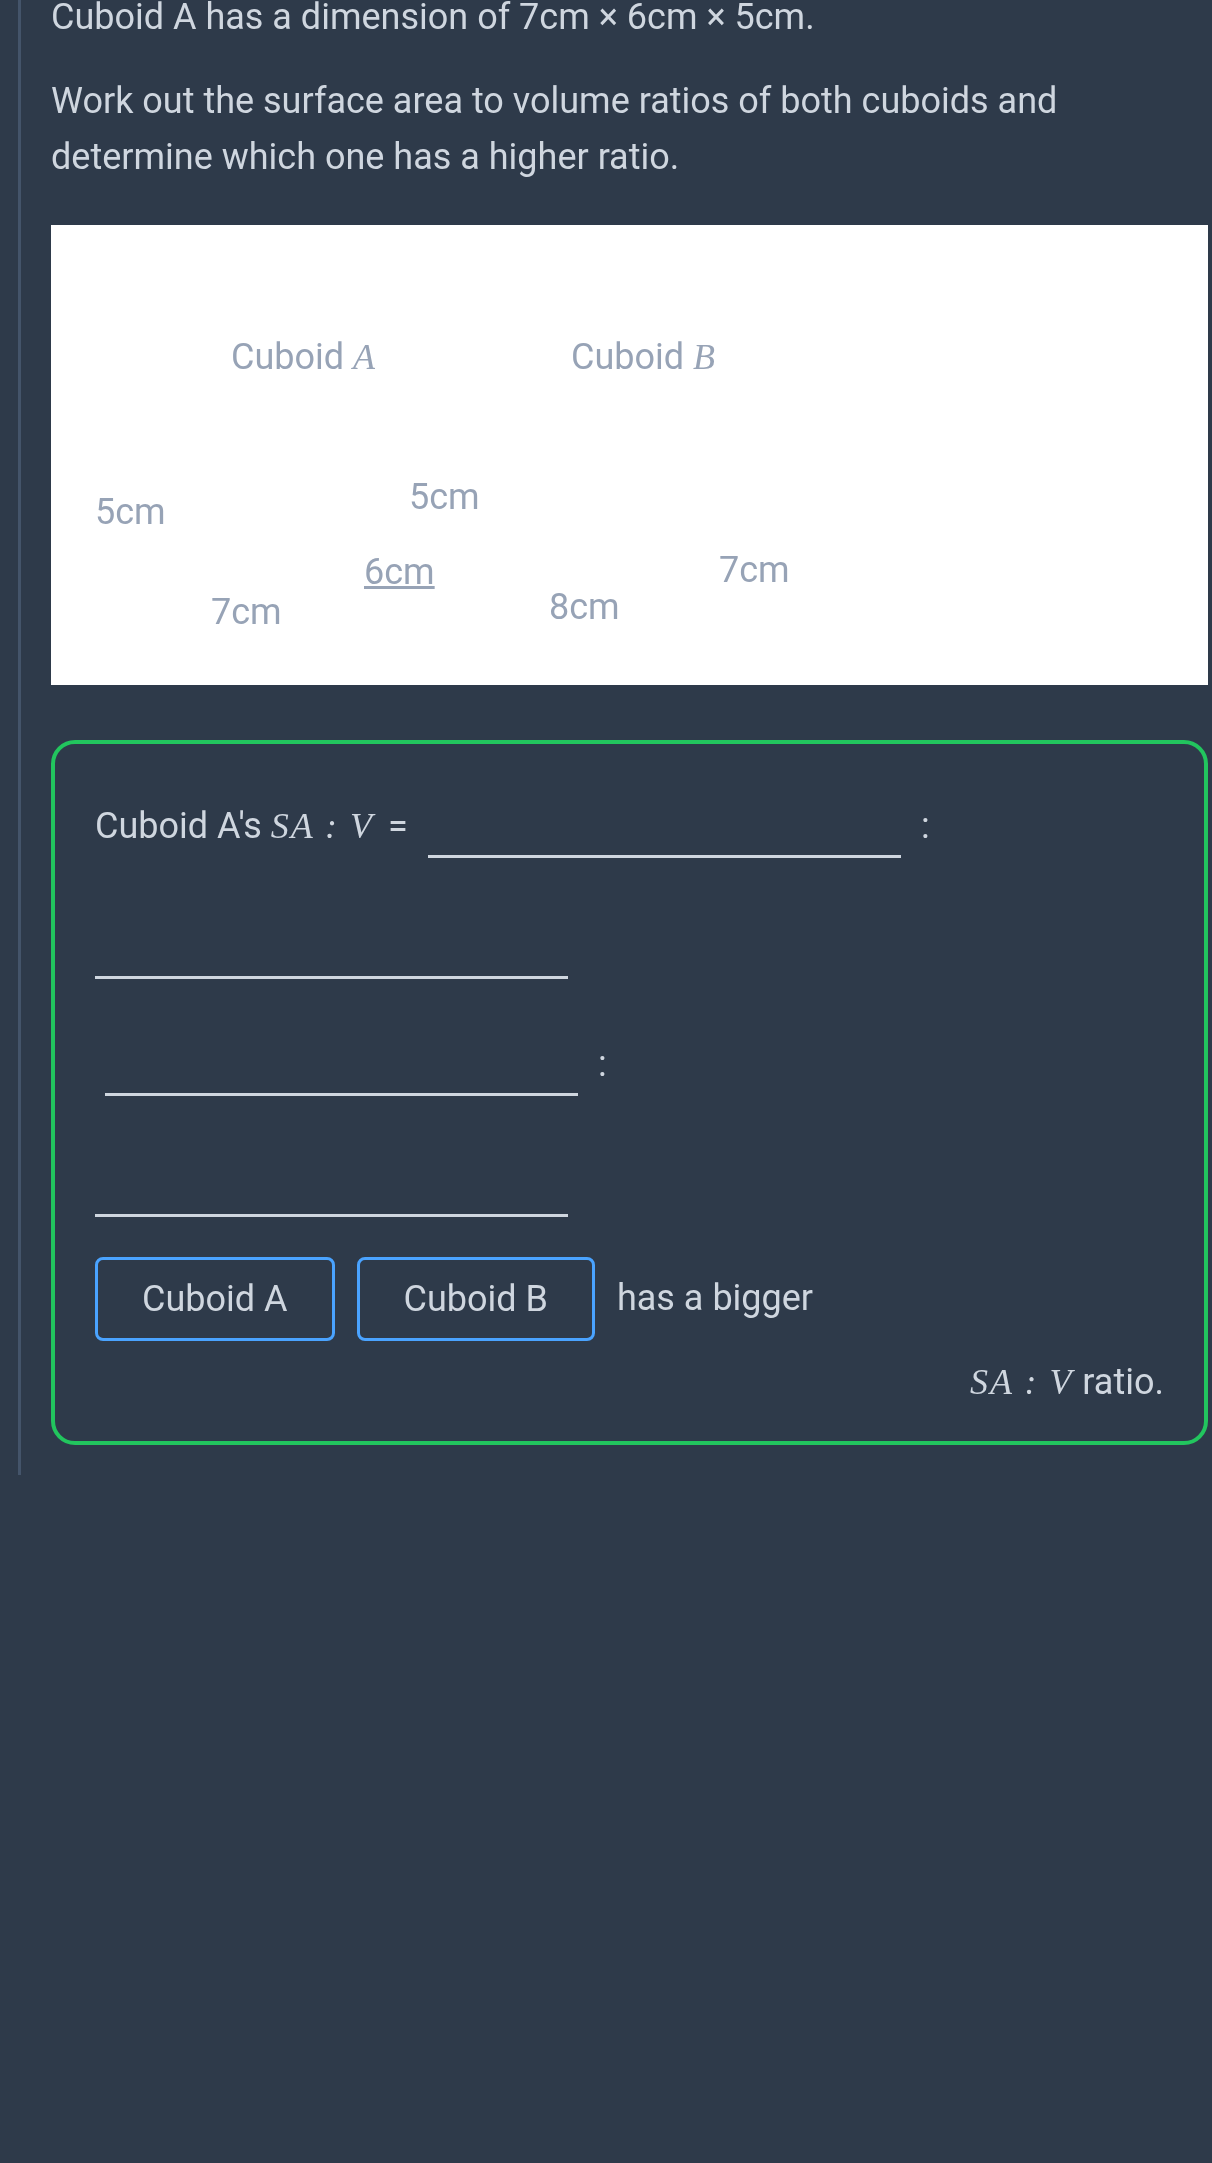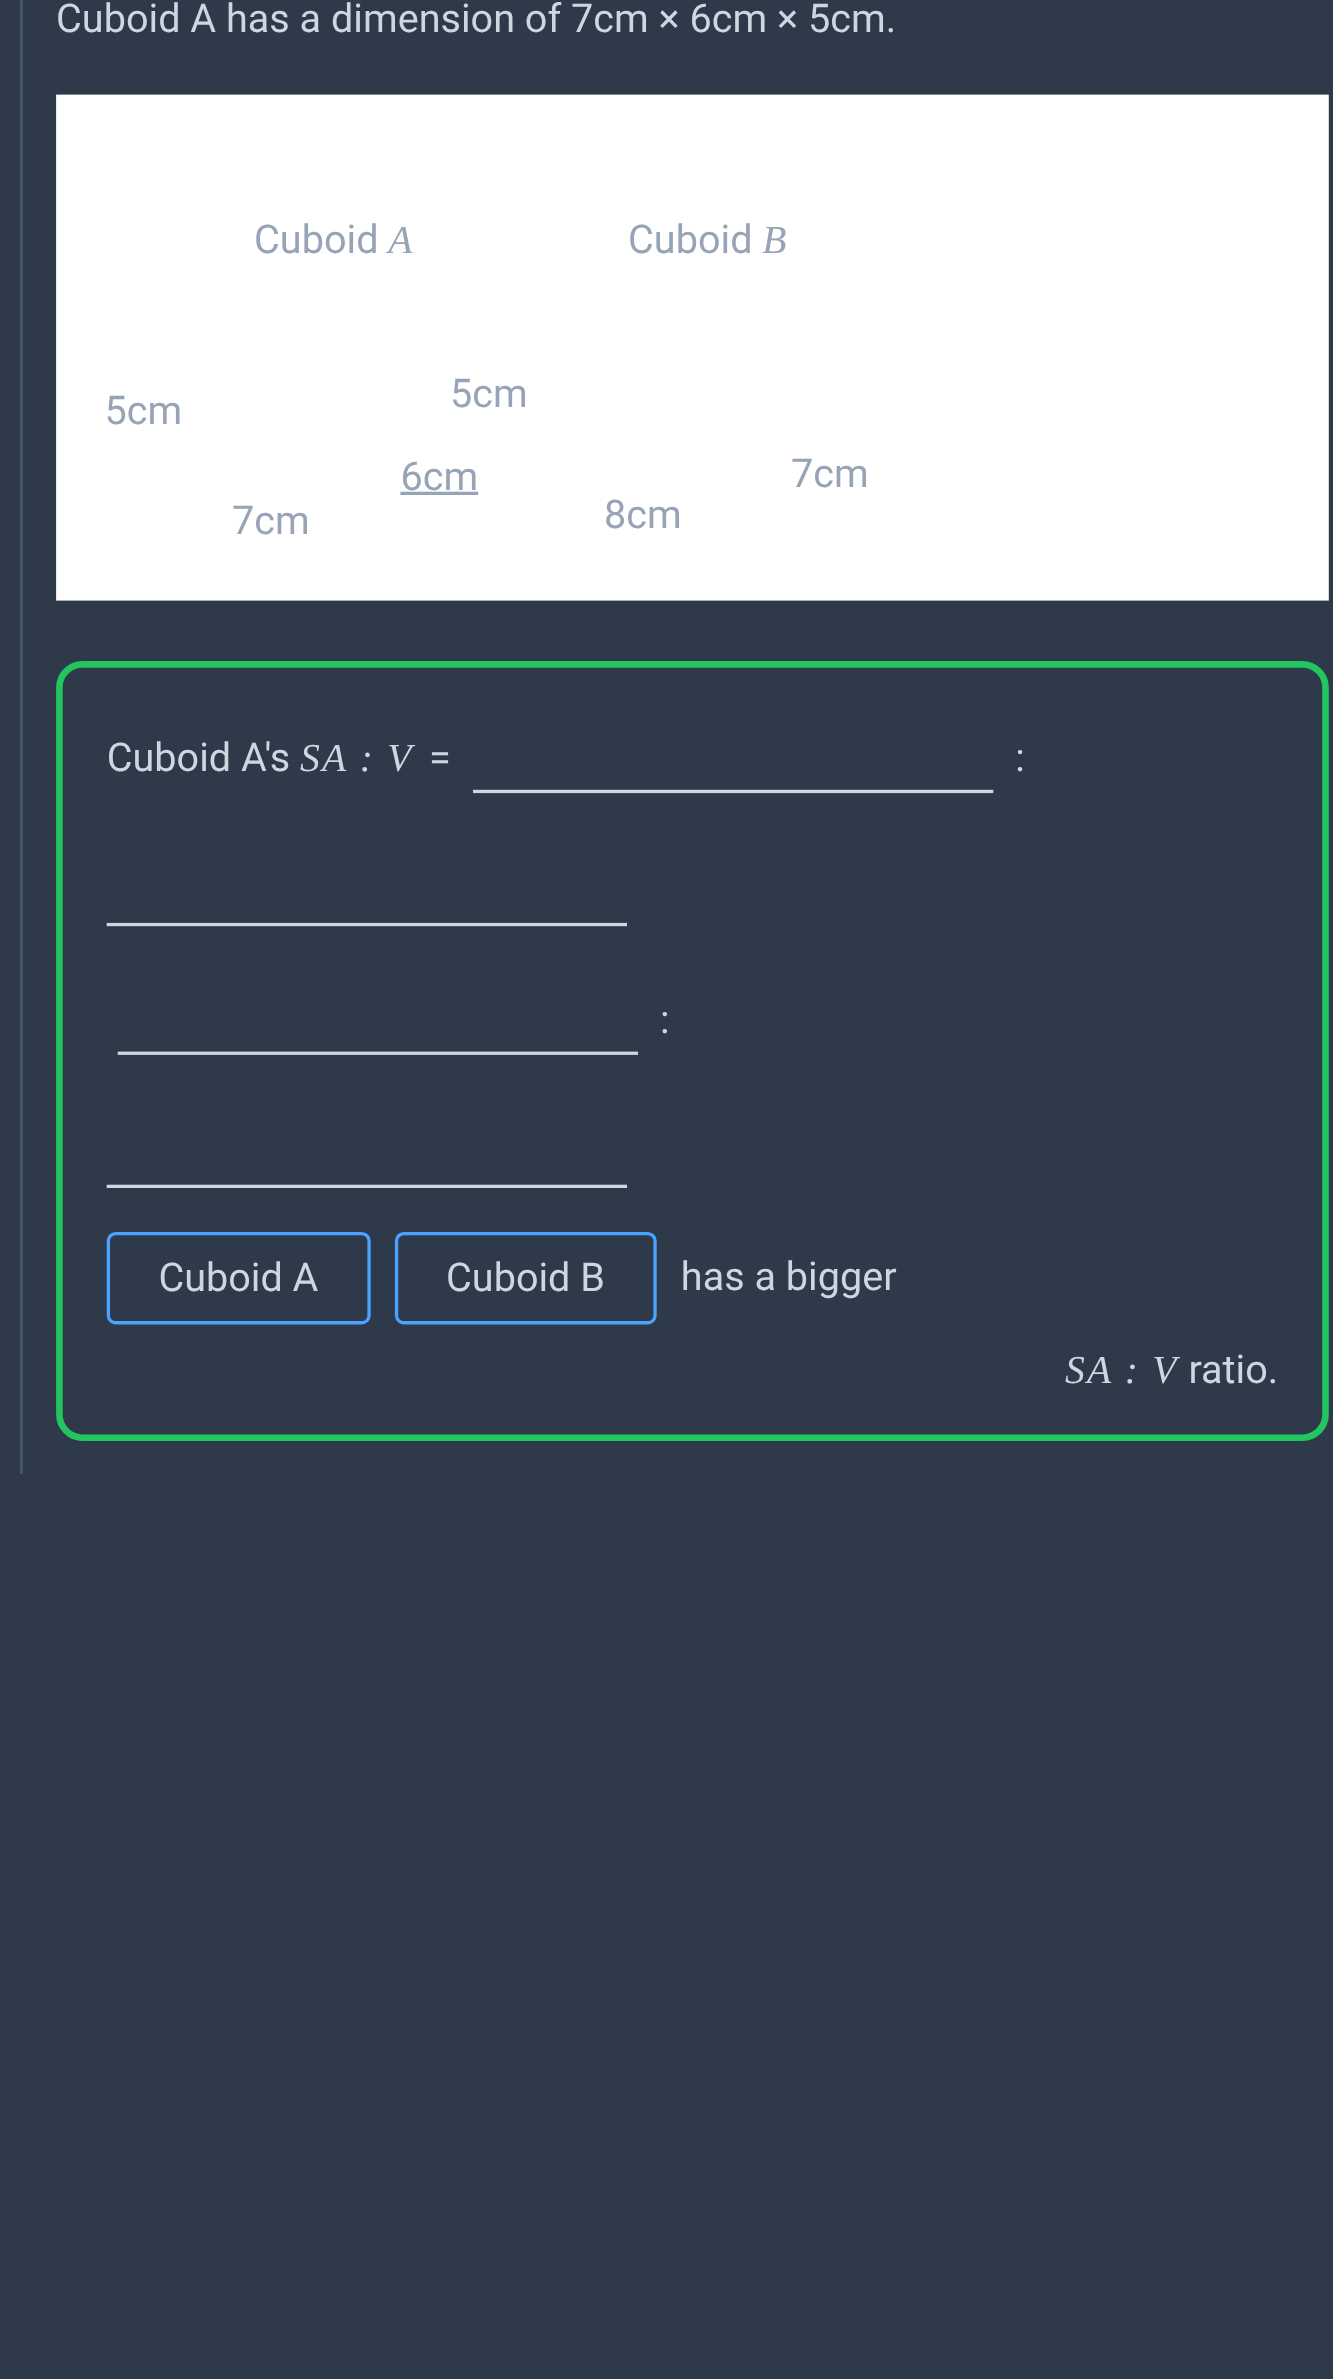--- a/index.html
+++ b/index.html
@@ -42,21 +42,21 @@
   .title-b { top: 105px; left: 520px; }
   .ital { font-style: italic; font-family: Georgia, "Times New Roman", serif; }
   .a5 { top: 260px; left: 44px; }
   .a7 { top: 360px; left: 160px; }
   .a6 { top: 320px; left: 313px; text-decoration: underline; }
   .b5 { top: 245px; left: 358px; }
   .b8 { top: 355px; left: 498px; }
   .b7 { top: 318px; left: 668px; }
 
   .answer-panel {
-    border: 6px solid #22c55e;
+    border: 4px solid #22c55e;
     border-radius: 24px;
     padding: 55px 40px 30px 40px;
     margin-right: 0;
     color: #cfd6df;
   }
   .answer-row {
     display: flex;
     align-items: baseline;
     flex-wrap: wrap;
     margin-bottom: 12px;
@@ -121,20 +121,21 @@
 </style>
 </head>
 <body>
 
 <div class="page">
 
   <div class="question-text">
     <p class="first">
       <span>Cuboid A has a dimension of 7cm × 6cm  × 5cm.</span><br>
     </p>
+    <p>Work out the surface area to volume ratios of both cuboids and determine which one has a higher ratio.</p>
   </div>
 
   <div class="diagram-panel">
     <div class="diagram-label title-a">
       <span>Cuboid </span><span class="ital">A</span>
     </div>
     <div class="diagram-label title-b">
       <span>Cuboid </span><span class="ital">B</span>
     </div>
     <div class="diagram-label a5">5cm</div>

